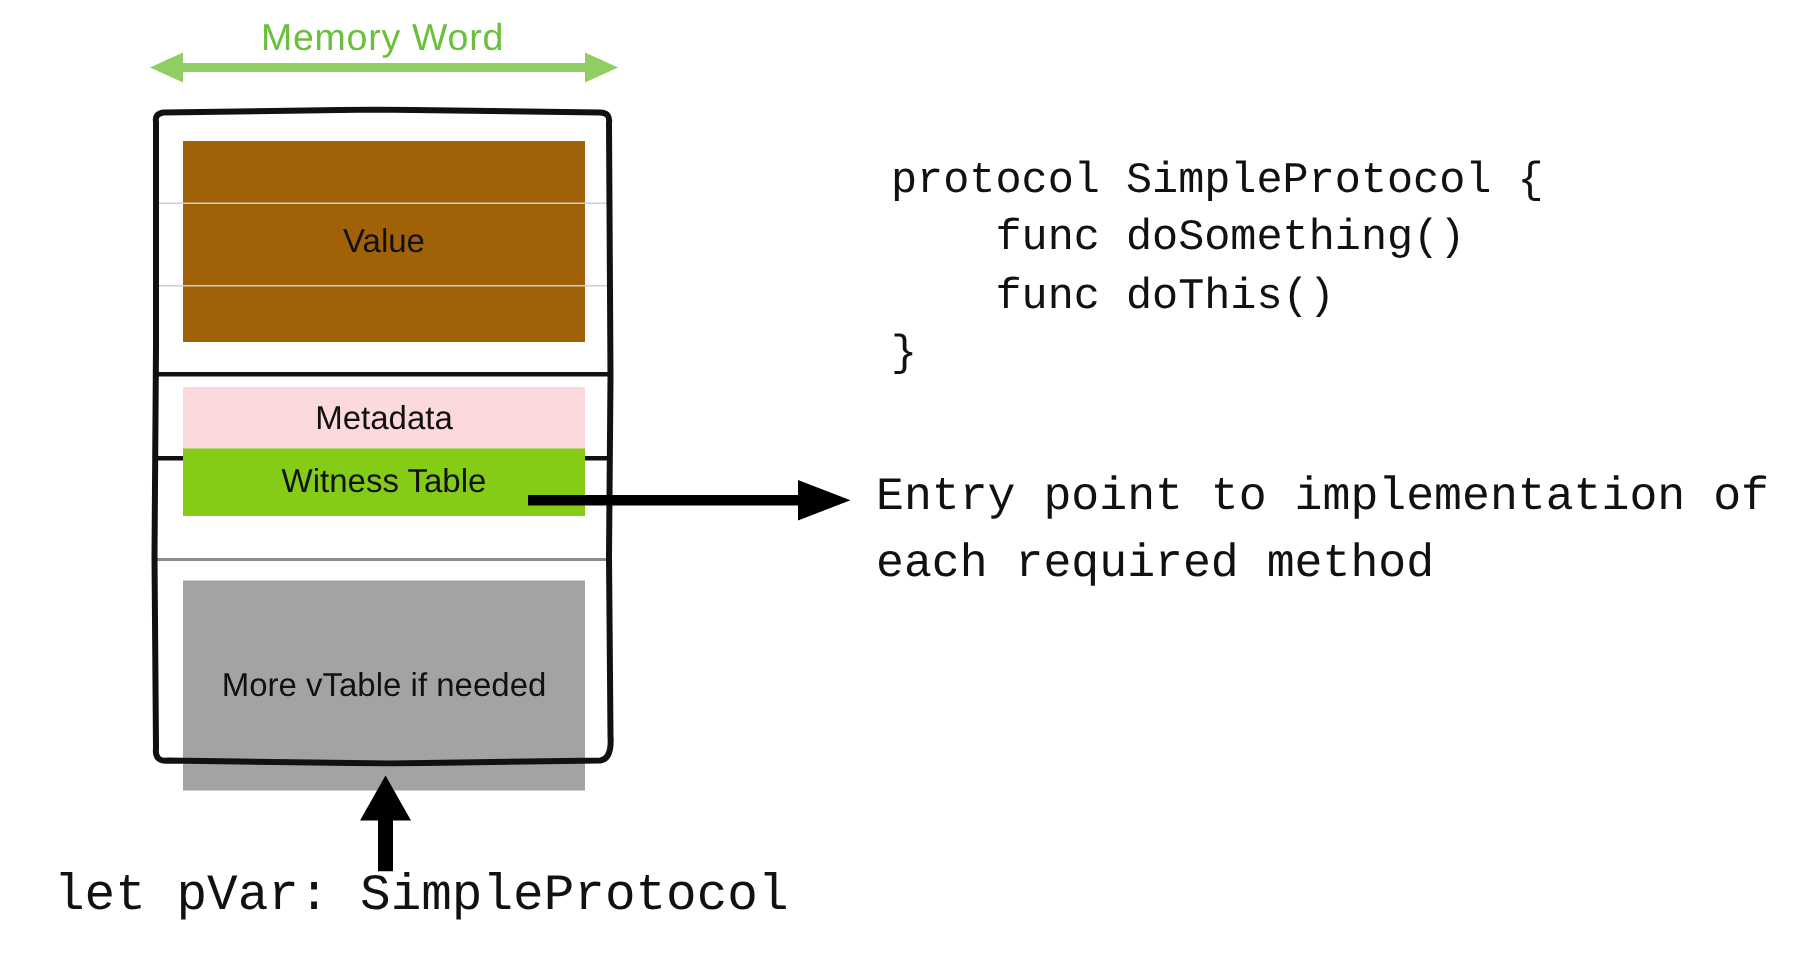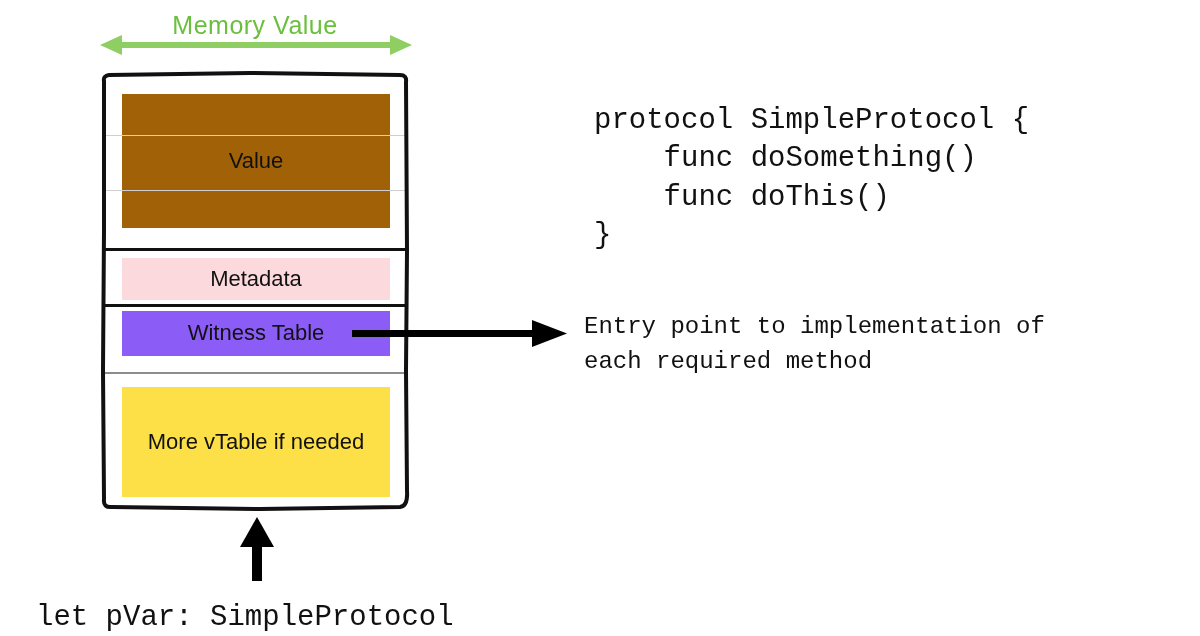--- a/index.html
+++ b/index.html
@@ -72,28 +72,28 @@
     top: 23px;
     height: 134px;
     background: #a16207;
   }
   #band-metadata {
     top: 187px;
     height: 42px;
     background: #fcd9dc;
   }
   #band-witness {
-    top: 240px;
+    top: 228px;
     height: 45px;
-    background: #8b5cf6;
+    background: #84cc16;
   }
   #band-more-vtable {
     top: 316px;
-    height: 110px;
-    background: #fde047;
+    height: 140px;
+    background: #a3a3a3;
   }
 
   
   .divider-strong {
     position: absolute;
     left: 2px;
     width: 306px;
     height: 3px;
     background: #111111;
   }
@@ -132,23 +132,23 @@
   #pvar-arrow {
     position: absolute;
     left: 232px;
     top: 515px;
     width: 50px;
     height: 66px;
   }
   #pvar-caption {
     position: absolute;
     left: 36px;
-    top: 601px;
+    top: 579px;
     font-family: "Liberation Mono", monospace;
-    font-size: 29px;
+    font-size: 34px;
     color: #111111;
     white-space: pre;
   }
 
   
   #protocol-code {
     position: absolute;
     left: 578px;
     top: 86px;
     margin: 16px;
@@ -159,32 +159,32 @@
     white-space: pre;
   }
 
   
   #entry-point-note {
     position: absolute;
     left: 584px;
     top: 310px;
     width: 616px;
     font-family: "Liberation Mono", monospace;
-    font-size: 24px;
+    font-size: 31px;
     line-height: 1.45;
     color: #111111;
     white-space: pre-line;
   }
 </style>
 </head>
 <body>
 
 <div id="canvas">
 
-  <div id="memory-word-label">Memory Value</div>
+  <div id="memory-word-label">Memory Word</div>
 
   <svg id="memory-word-arrow" viewBox="0 0 312 26">
     <polygon points="0,13 22,3 22,23" fill="#8fce63"></polygon>
     <polygon points="312,13 290,3 290,23" fill="#8fce63"></polygon>
     <rect x="20" y="10" width="272" height="6" fill="#8fce63"></rect>
   </svg>
 
   <div id="memory-block">
 
     <div class="band" id="band-value">Value</div>

